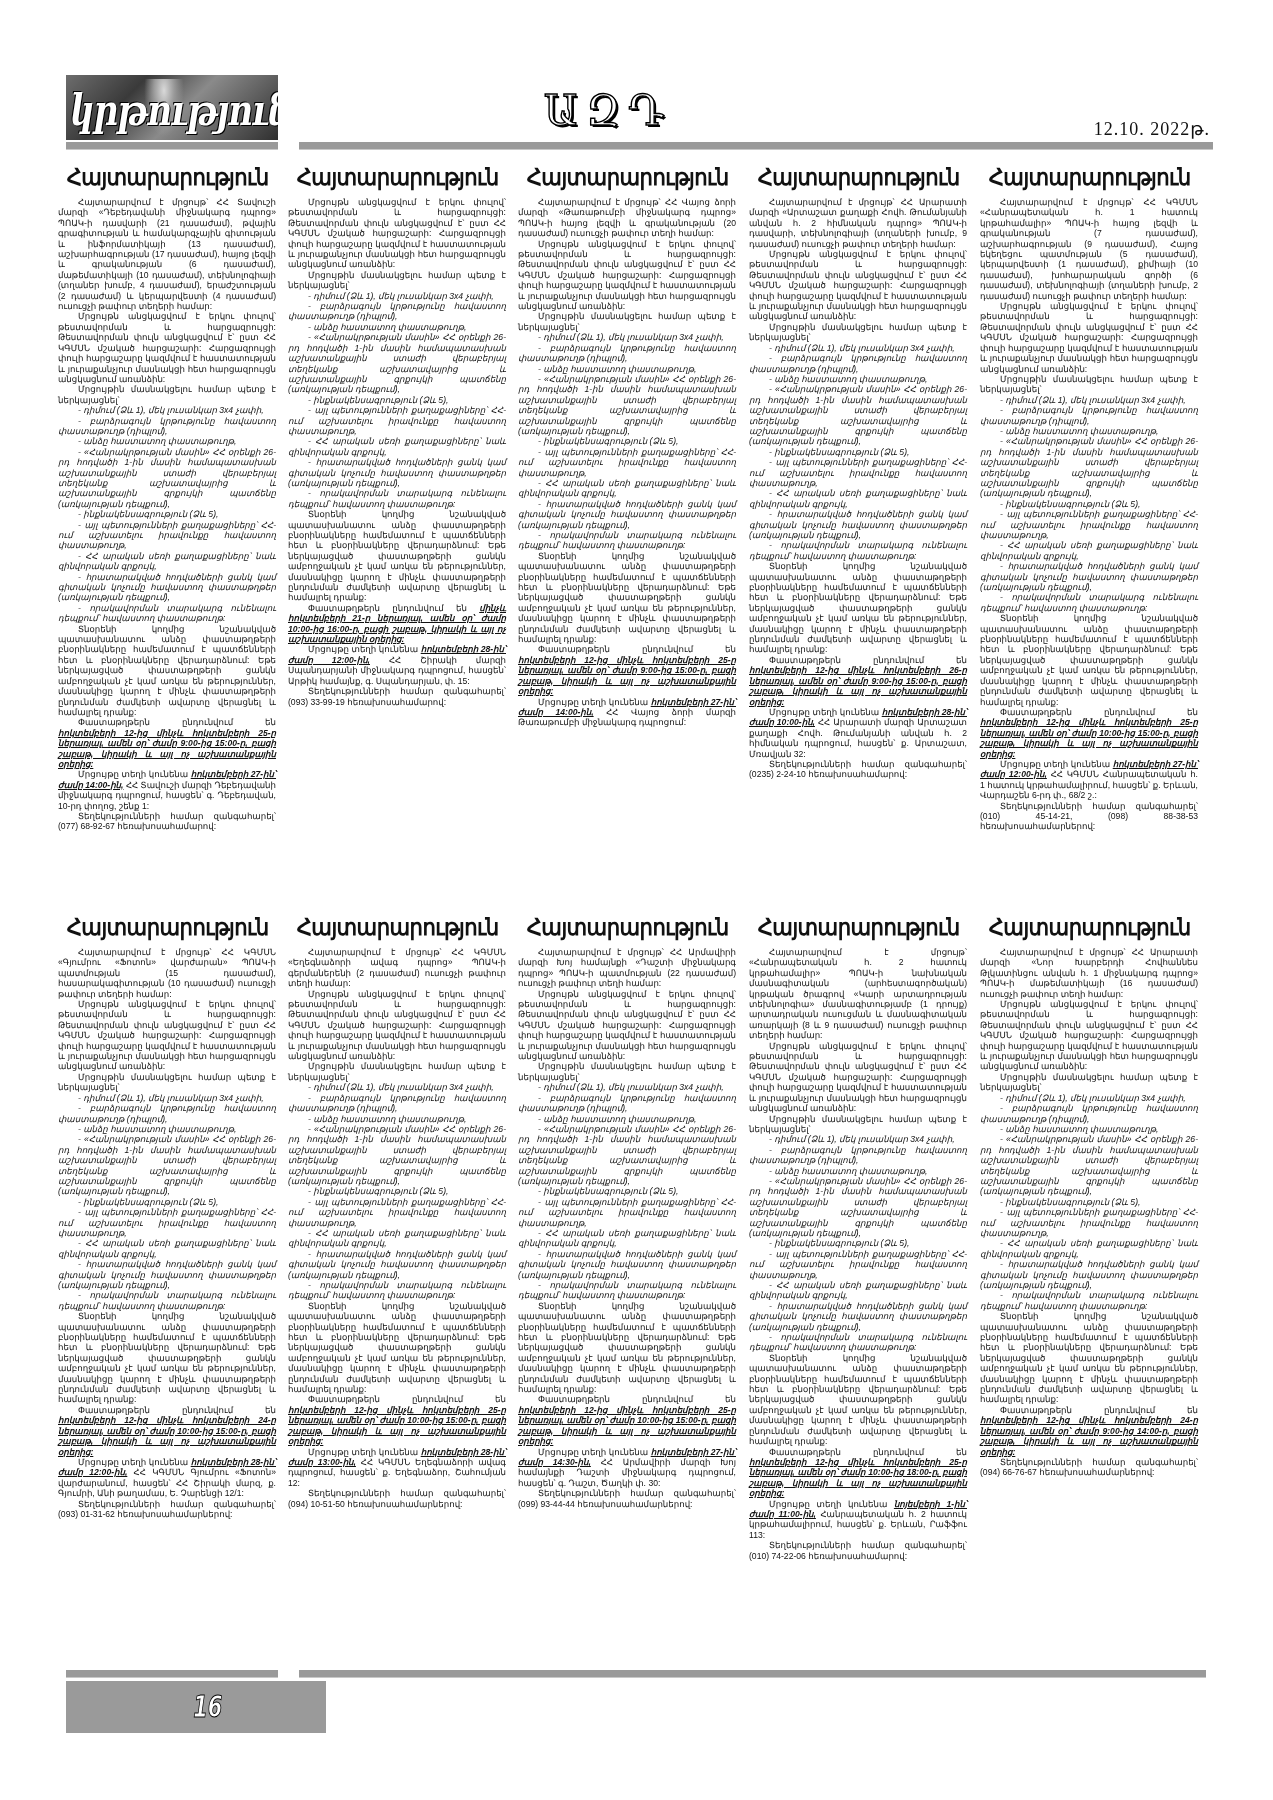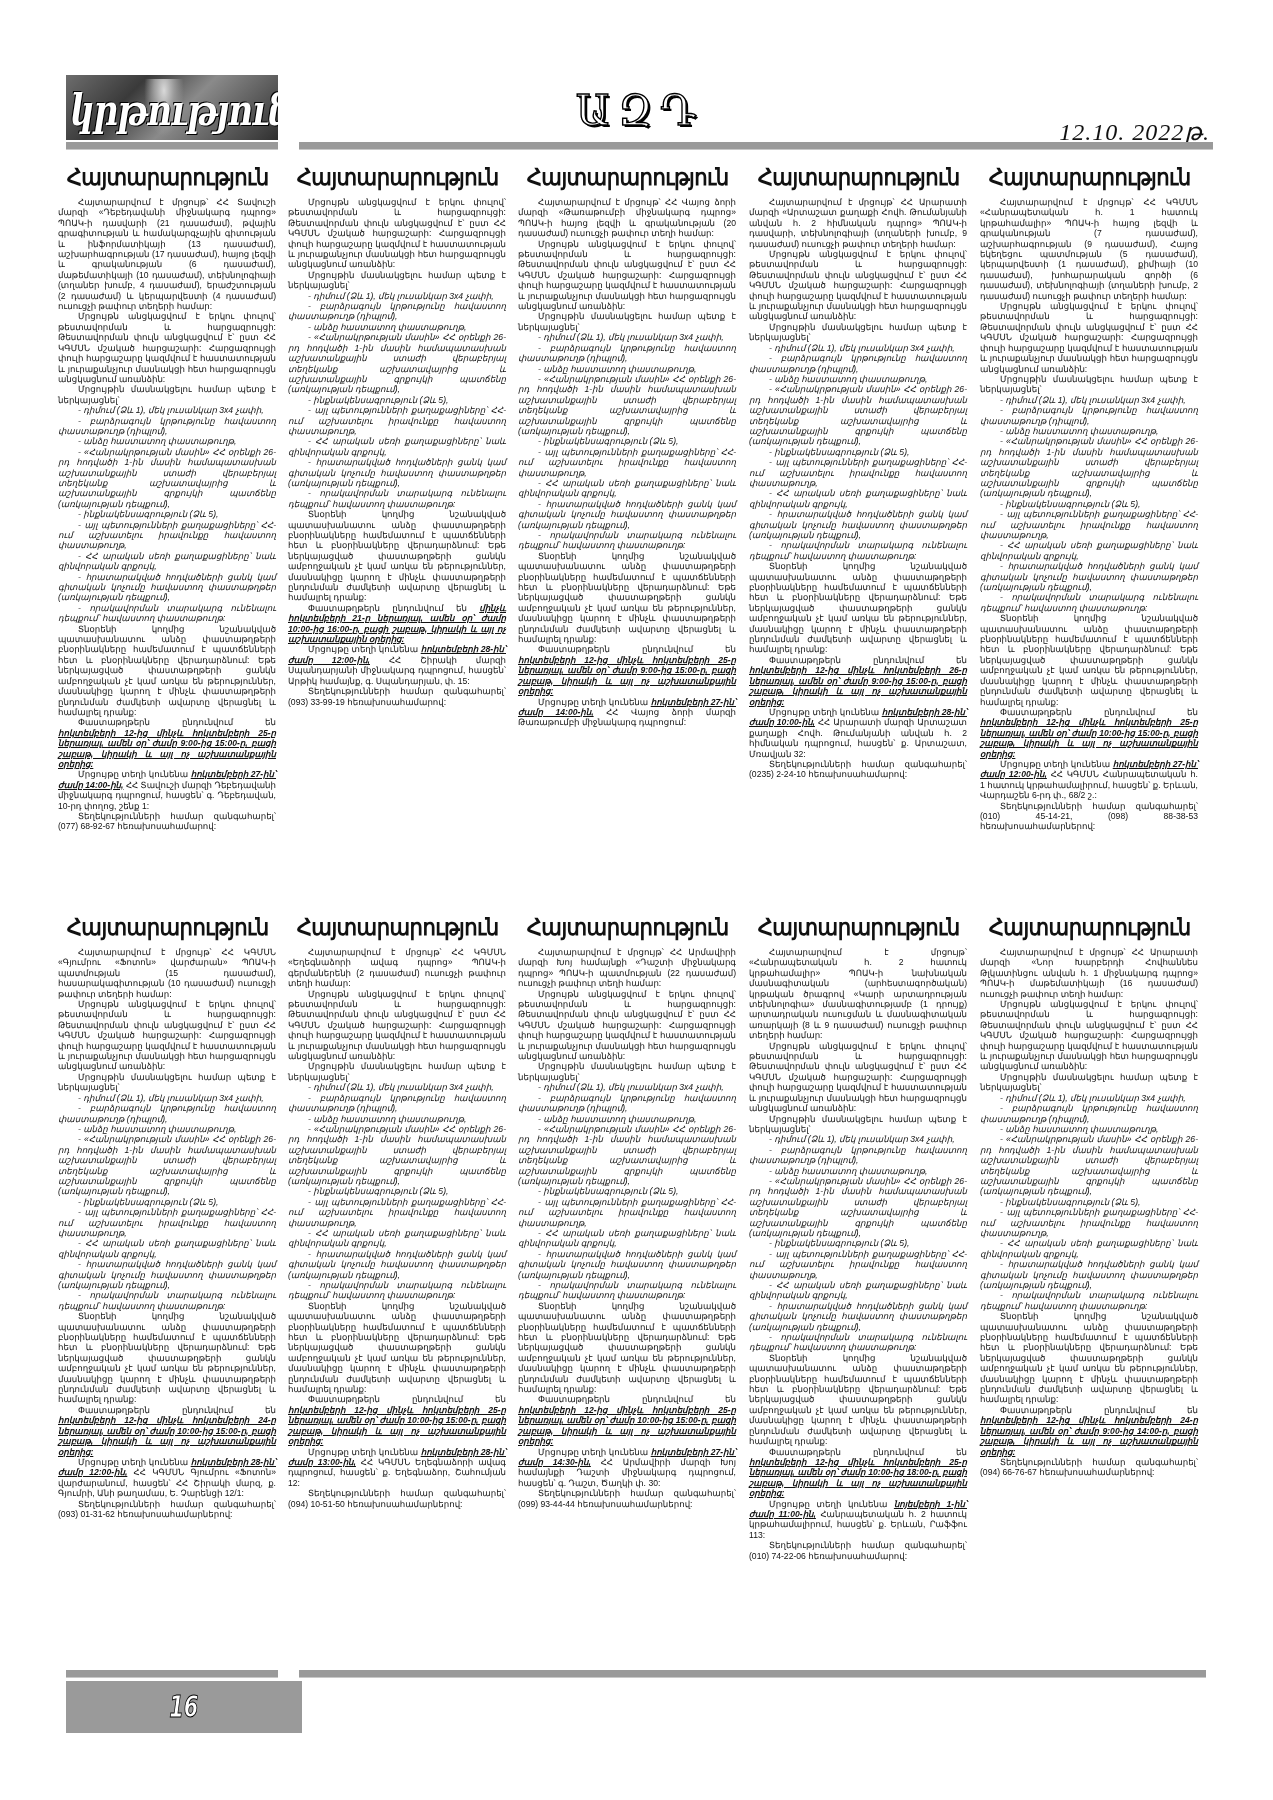--- a/index.html
+++ b/index.html
@@ -12,40 +12,40 @@
           background:radial-gradient(ellipse at 50% 20%, #d9d9d9 0%, #9b9b9b 35%, transparent 70%); }
   .logo .logo-text { position:absolute; left:4px; top:10px; width:204px; text-align:center;
           font-family:"DejaVu Serif", serif; font-style:italic; font-weight:bold;
           font-size:34px; color:#ffffff; letter-spacing:-1px; line-height:50px;
           text-shadow:1px 1px 0 #000, -1px -1px 0 #000; transform:scaleY(1.25); }
   .bar { position:absolute; background:#9a9a9a; height:7px; border-bottom:1px solid #c8c8c8; }
   .bar.top-left { left:66px; top:142px; width:212px; }
   .bar.top-right { left:299px; top:142px; width:914px; }
   .bar.bot-left { left:66px; top:1670px; width:212px; }
   .bar.bot-right { left:299px; top:1670px; width:907px; }
-  .masthead { position:absolute; left:555px; top:86px; width:170px; text-align:center;
+  .masthead { position:absolute; left:523px; top:86px; width:170px; text-align:center;
           font-family:"DejaVu Serif", serif; font-size:42px; letter-spacing:8px; color:#fff;
           -webkit-text-stroke:1.4px #000; text-shadow:2px 2px 0 #000; }
   .date { position:absolute; left:1020px; top:118px; width:190px; text-align:right;
-          font-family:"Liberation Serif", serif; font-size:24px; letter-spacing:1px; color:#111;font-style:italic; }
+          font-family:"Liberation Serif", serif; font-size:18px; letter-spacing:1px; color:#111; }
   .col { position:absolute; width:218px; }
   .col h2 { margin:0 0 6px 0; font-family:"Liberation Sans", sans-serif; font-weight:bold;
           font-size:23px; letter-spacing:-0.6px; text-align:center; white-space:nowrap;
           transform:scaleX(0.92); transform-origin:center; }
   .col p { margin:0; font-family:"Liberation Sans", sans-serif; font-size:8.6px; line-height:10.4px;
           text-align:justify; text-indent:20px; hyphens:auto; }
   .col p.item { font-style:italic; }
   .col p b { font-weight:bold; font-style:italic;text-decoration:underline; }
   .row1 { top:164px; height:730px; }
   .row2 { top:914px; height:745px; }
   .c1 { left:58px; } .c2 { left:288px; } .c3 { left:518px; } .c4 { left:749px; } .c5 { left:980px; }
   .page-num { position:absolute; left:66px; top:1681px; width:236px; height:52px; background:#9a9a9a;
           text-align:center; font-family:"DejaVu Sans", sans-serif; font-style:italic; font-weight:bold;
           font-size:30px; line-height:52px; color:#ffffff; -webkit-text-stroke:1px #000;
-          transform:scaleX(1); }
+          transform:scaleX(1);padding-left:24px; }
   .page-num span { display:inline-block; transform:scaleX(0.7); }
 </style>
 </head>
 <body>
 
 <div class="logo">
   <div class="figure"></div>
   <div class="logo-text">կրթություն</div>
 </div>
 <div class="masthead">ԱԶԴ</div>

